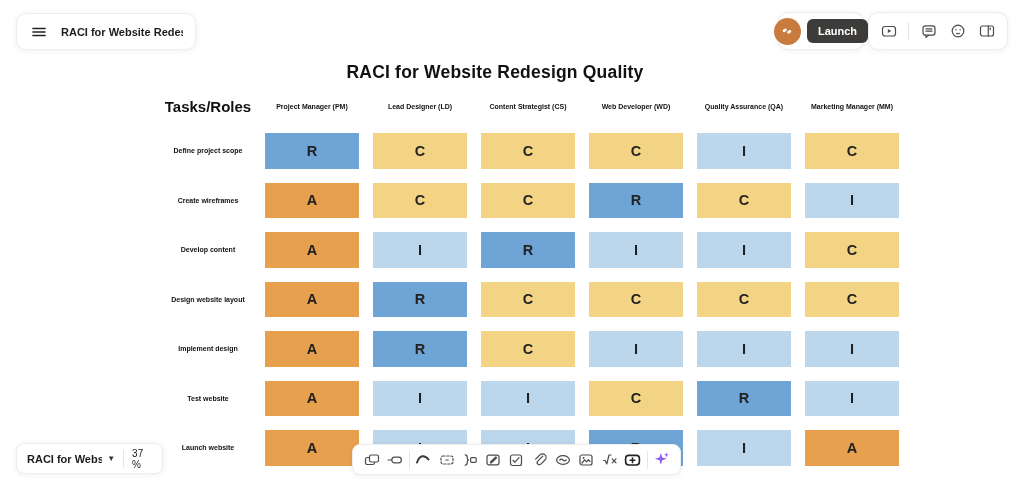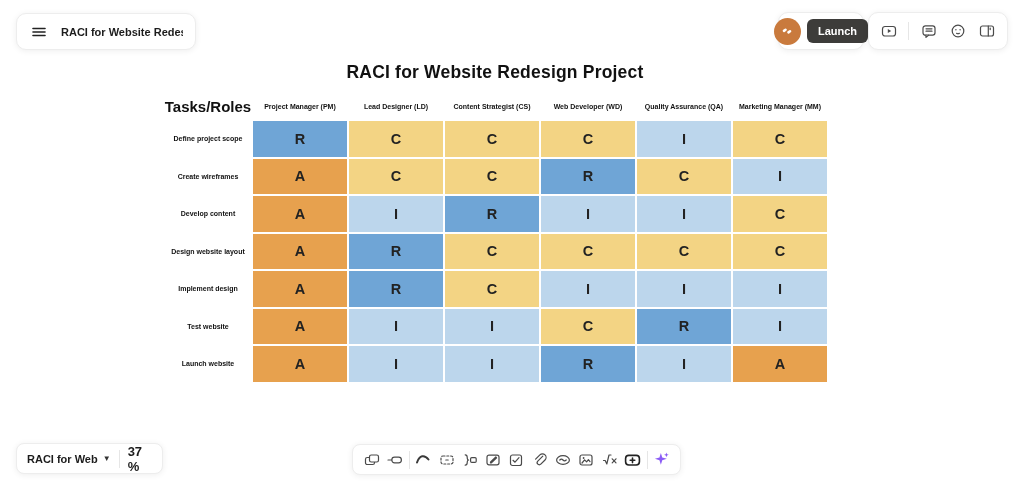--- a/index.html
+++ b/index.html
@@ -25,36 +25,36 @@
   .share-btn { background:#3d3c3a; color:#fff; font-size:11px; font-weight:700; border:none; border-radius:6px; padding:6px 11px; cursor:pointer; font-family:inherit; }
   .tools-card { left:868px; top:12px; width:140px; height:38px; padding:0 10px; justify-content:space-between; }
   .vdiv { width:1px; height:18px; background:#e6e6e6; flex:0 0 auto; }
 
   
   .board-title { position:absolute; left:165px; top:62px; width:660px; text-align:center;
     font-size:17.5px; font-weight:700; color:#111; letter-spacing:.2px; }
 
   
   .raci { position:absolute; left:165px; top:93px;
-    display:grid; grid-template-columns:86px repeat(6,94px); gap:2px; }
+    display:grid; grid-template-columns:86px repeat(6,94px); gap:14px; }
   .raci .corner { height:26px; display:flex; align-items:center; justify-content:center;
     font-size:15px; font-weight:700; color:#111; }
   .raci .colhead { height:26px; display:flex; align-items:center; justify-content:center;
     font-size:7px; font-weight:700; color:#111; text-align:center; }
   .raci .rowlabel { height:35.5px; display:flex; align-items:center; justify-content:center;
     font-size:7px; font-weight:700; color:#111; text-align:center; }
   .raci .cell { height:35.5px; display:flex; align-items:center; justify-content:center;
     font-size:14.5px; font-weight:700; color:#222; cursor:pointer; }
 
   
   .board-pill { left:16px; top:443px; width:147px; height:31px; padding:0 10px; border-radius:8px; }
   .board-pill .bname { font-size:11px; font-weight:700; color:#1c1c1c; white-space:nowrap; overflow:hidden; max-width:78px; }
   .board-pill .caret { font-size:8px; color:#333; margin-left:5px; }
   .board-pill .vdiv { margin:0 8px; }
-  .board-pill .zoom { font-size:13px; font-weight:700; color:#1c1c1c; margin-left:auto; }
+  .board-pill .zoom { font-size:10px; font-weight:400; color:#1c1c1c; margin-left:auto; }
 
   
   .toolbar { left:352px; top:444px; width:329px; height:31px; border-radius:8px; padding:0 9px; gap:4px; justify-content:space-between; }
   .toolbar .iconbtn { width:19px; height:19px; border-radius:4px; }
 </style>
 </head>
 <body>
 
 <div class="card doc-card">
   <span class="iconbtn">
@@ -107,21 +107,21 @@
     </span>
     <span class="iconbtn">
       <svg width="16" height="16" viewBox="0 0 16 16" fill="none" stroke="#4a4a4a" stroke-width="1.2" stroke-linecap="round" stroke-linejoin="round">
         <rect x="1.5" y="3" width="13" height="10" rx="2"></rect>
         <line x1="9.3" y1="3" x2="9.3" y2="13"></line>
         <line x1="11.2" y1="5" x2="11.2" y2="6.6"></line>
       </svg>
     </span>
   </div>
 
-<div class="board-title">RACI for Website Redesign Project</div>
+<div class="board-title">RACI for Website Redesign Quality</div>
 
 <div class="raci">
     <div class="corner">Tasks/Roles</div>
     <div class="colhead">Project Manager (PM)</div>
     <div class="colhead">Lead Designer (LD)</div>
     <div class="colhead">Content Strategist (CS)</div>
     <div class="colhead">Web Developer (WD)</div>
     <div class="colhead">Quality Assurance (QA)</div>
     <div class="colhead">Marketing Manager (MM)</div>
     <div class="rowlabel">Define project scope</div>

